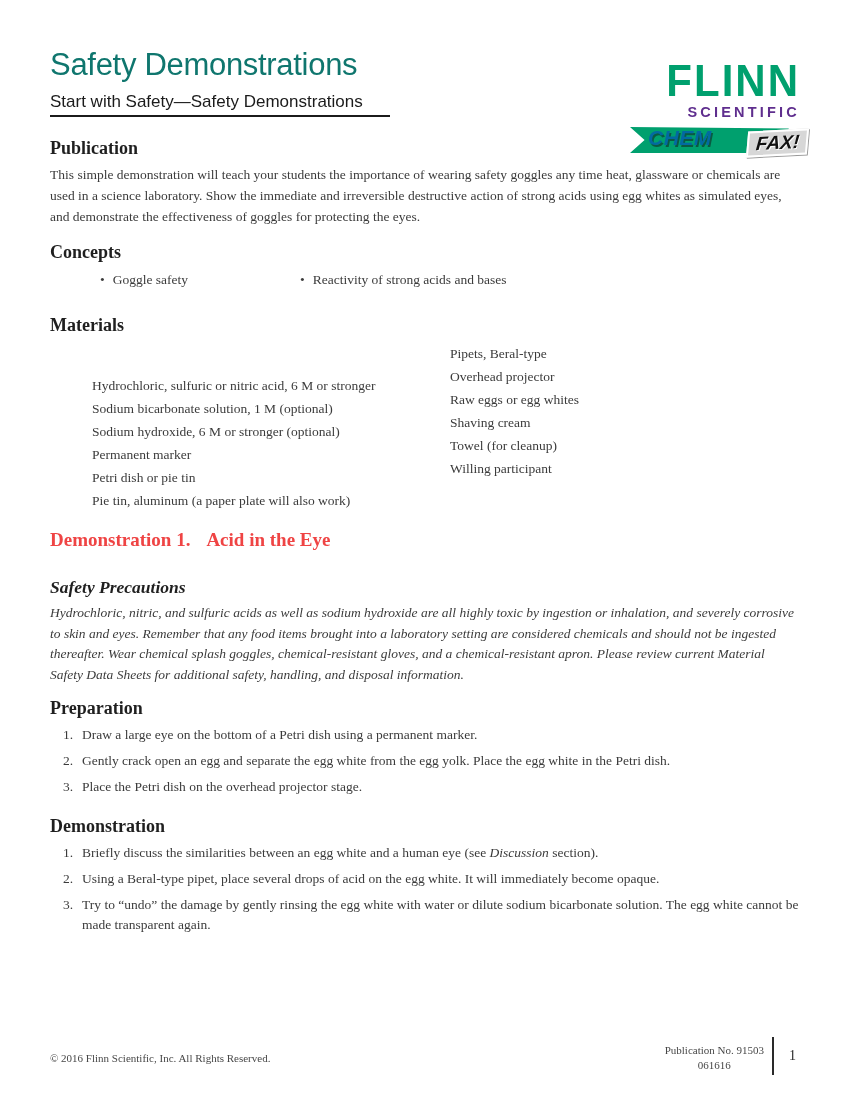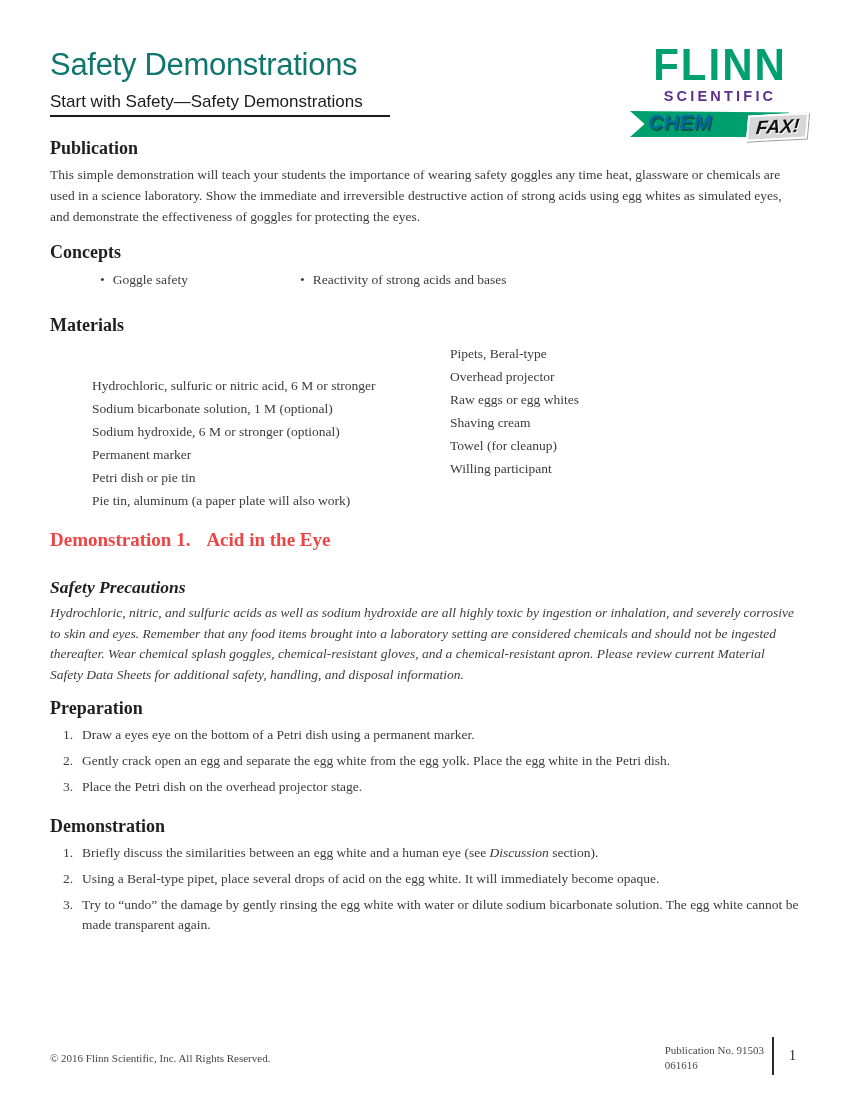--- a/index.html
+++ b/index.html
@@ -22,21 +22,21 @@
     color:#0f766e; line-height:38px;
   }
   .doc-subtitle {
     font-family:"Liberation Sans", sans-serif;
     font-size:17px; font-weight:400; color:#1b1b1b;
     margin-top:8px; line-height:20px;
   }
   .title-rule { width:340px; height:2px; background:#1b1b1b; margin-top:3px; }
 
   
-  .logo { position:absolute; top:44px; right:50px; width:160px; text-align:center; }
+  .logo { position:absolute; top:60px; right:50px; width:160px; text-align:right; }
   .logo-flinn {
     font-family:"Liberation Sans", sans-serif;
     font-weight:800; font-size:42px; line-height:40px;
     color:#00A06E; letter-spacing:2px;
     transform:scaleY(1.05); transform-origin:top left;
   }
   .logo-scientific {
     font-family:"Liberation Sans", sans-serif;
     font-weight:700; font-size:14.5px; letter-spacing:3.2px;
     color:#5F2E8E; margin-top:4px;
@@ -103,21 +103,21 @@
   .step .text { flex:1; }
   .it { font-style:italic; }
 
   
   .footer-copyright {
     position:absolute; left:50px; top:1052px;
     font-size:11px; color:#474747;
   }
   .footer-pub {
     position:absolute; right:86px; top:1043px;
-    text-align:left; font-size:11px; line-height:15px; color:#474747;
+    text-align:center; font-size:11px; line-height:15px; color:#474747;
   }
   .footer-divider {
     position:absolute; left:772px; top:1037px;
     width:2px; height:38px; background:#2a2a2a;
   }
   .footer-page {
     position:absolute; left:789px; top:1048px;
     font-size:14px; color:#2a2a2a;
   }
 </style>
@@ -173,21 +173,21 @@
 
     <div class="demo1-head"><span>Demonstration 1.</span><span class="gap"></span><span>Acid in the Eye</span></div>
 
     <h3 class="safety-head">Safety Precautions</h3>
     <p class="safety-par">Hydrochloric, nitric, and sulfuric acids as well as sodium hydroxide are all highly toxic by ingestion or inhalation, and severely corrosive to skin and eyes. Remember that any food items brought into a laboratory setting are considered chemicals and should not be ingested thereafter. Wear chemical splash goggles, chemical-resistant gloves, and a chemical-resistant apron. Please review current Material Safety Data Sheets for additional safety, handling, and disposal information.</p>
 
     <h2 class="sec sec-prep">Preparation</h2>
     <div class="steps">
       <div class="step">
         <span class="num">1.</span>
-        <span class="text">Draw a eyes eye on the bottom of a Petri dish using a permanent marker.</span>
+        <span class="text">Draw a large eye on the bottom of a Petri dish using a permanent marker.</span>
       </div>
       <div class="step">
         <span class="num">2.</span>
         <span class="text">Gently crack open an egg and separate the egg white from the egg yolk. Place the egg white in the Petri dish.</span>
       </div>
       <div class="step">
         <span class="num">3.</span>
         <span class="text">Place the Petri dish on the overhead projector stage.</span>
       </div>
     </div>

